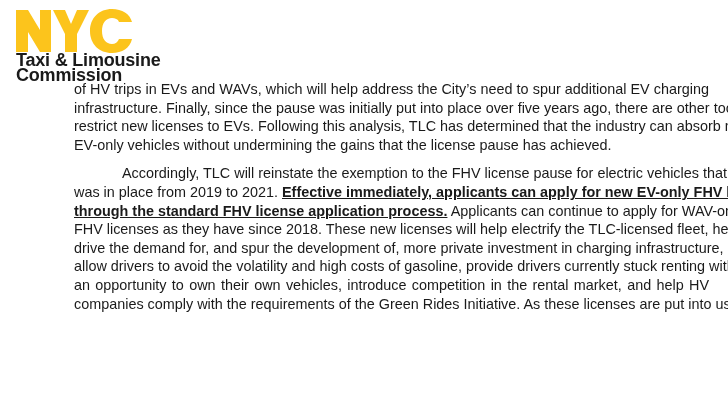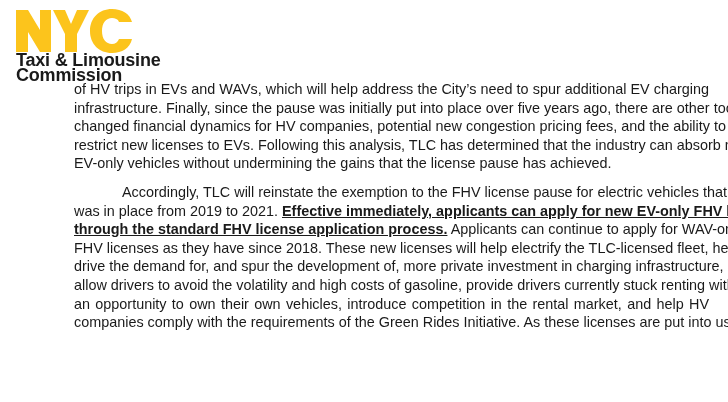--- a/index.html
+++ b/index.html
@@ -31,21 +31,20 @@
     </g>
   </svg>
   <div class="logo-text logo-line1">Taxi &amp; Limousine</div>
   <div class="logo-text logo-line2">Commission</div>
 </div>
 
 <div class="body-text">
   <p class="para">
     <span class="line">of HV trips in EVs and WAVs, which will help address the City’s need to spur additional EV charging</span>
     <span class="line">infrastructure. Finally, since the pause was initially put into place over five years ago, there are other tools</span>
-    <span class="line">changed financial dynamics for HV companies, potential new congestion pricing fees, and the ability to</span>
     <span class="line">restrict new licenses to EVs. Following this analysis, TLC has determined that the industry can absorb new</span>
     <span class="line last">EV-only vehicles without undermining the gains that the license pause has achieved.</span>
   </p>
   <p class="para">
     <span class="line indent">Accordingly, TLC will reinstate the exemption to the FHV license pause for electric vehicles that</span>
     <span class="line"><span>was in place from 2019 to 2021. </span><span class="emph">Effective immediately, applicants can apply for new EV-only FHV licenses</span></span>
     <span class="line"><span class="emph">through the standard FHV license application process.</span><span> Applicants can continue to apply for WAV-only</span></span>
     <span class="line">FHV licenses as they have since 2018. These new licenses will help electrify the TLC-licensed fleet, help</span>
     <span class="line">drive the demand for, and spur the development of, more private investment in charging infrastructure,</span>
     <span class="line">allow drivers to avoid the volatility and high costs of gasoline, provide drivers currently stuck renting with</span>

